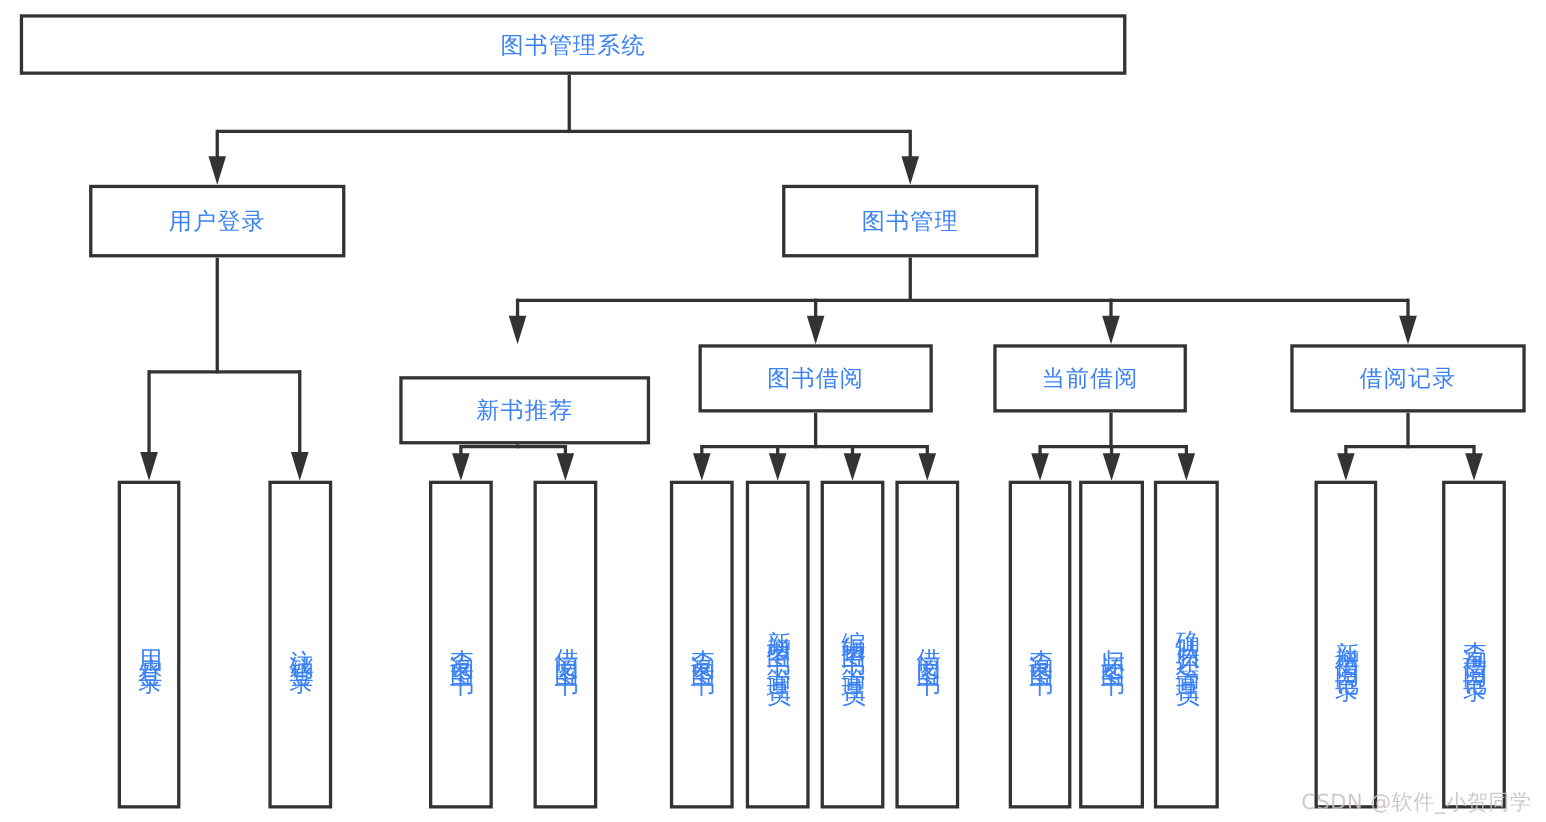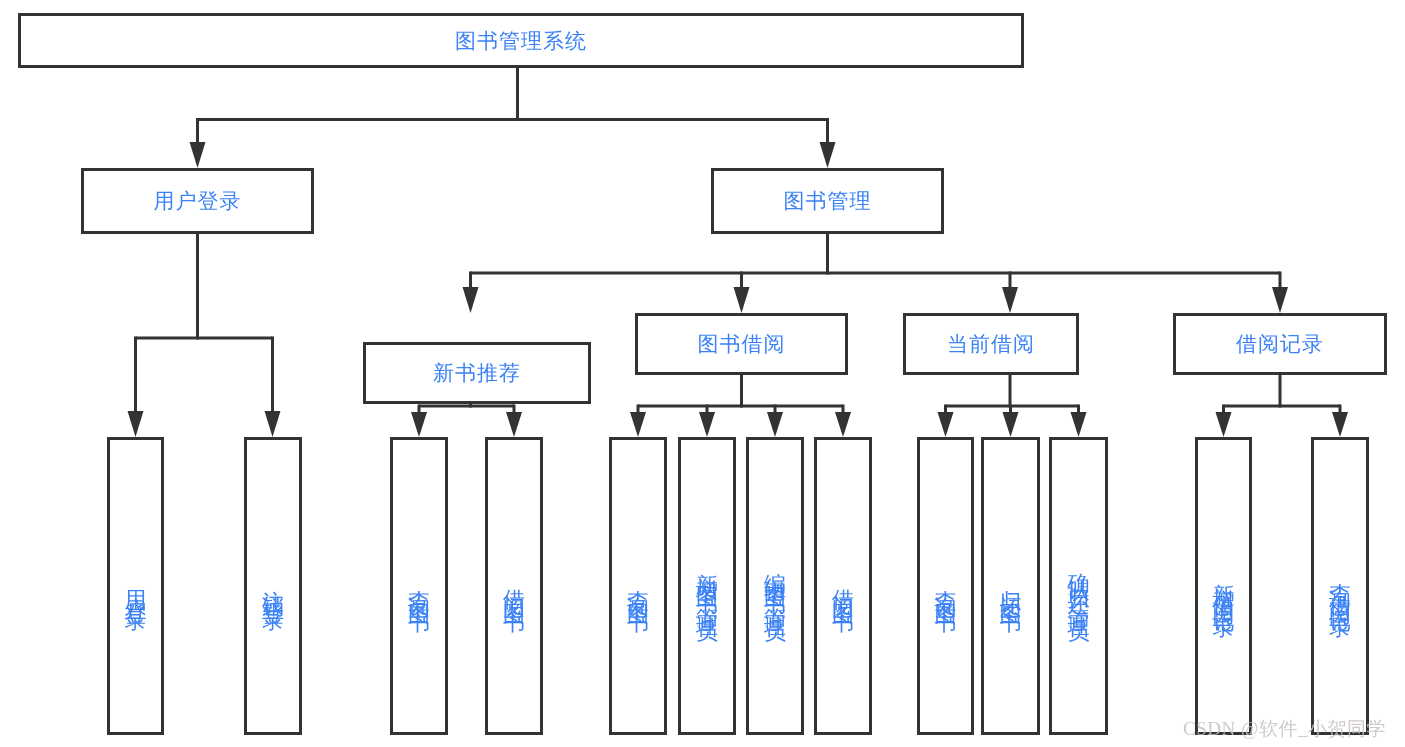--- a/index.html
+++ b/index.html
@@ -42,21 +42,20 @@
   .watermark {
     position: absolute;
     left: 1183px;
     top: 716px;
     z-index: 3;
     font-size: 19px;
     color: #c9c2c8;
     opacity: 0.88;
     letter-spacing: 0.5px;
     white-space: nowrap;
-    font-family: Liberation Serif, serif;
   }
 </style>
 </head>
 <body>
 
 <div class="canvas">
 
   <svg class="wires" viewBox="0 0 1405 747" xmlns="http://www.w3.org/2000/svg">
 
     <g>

